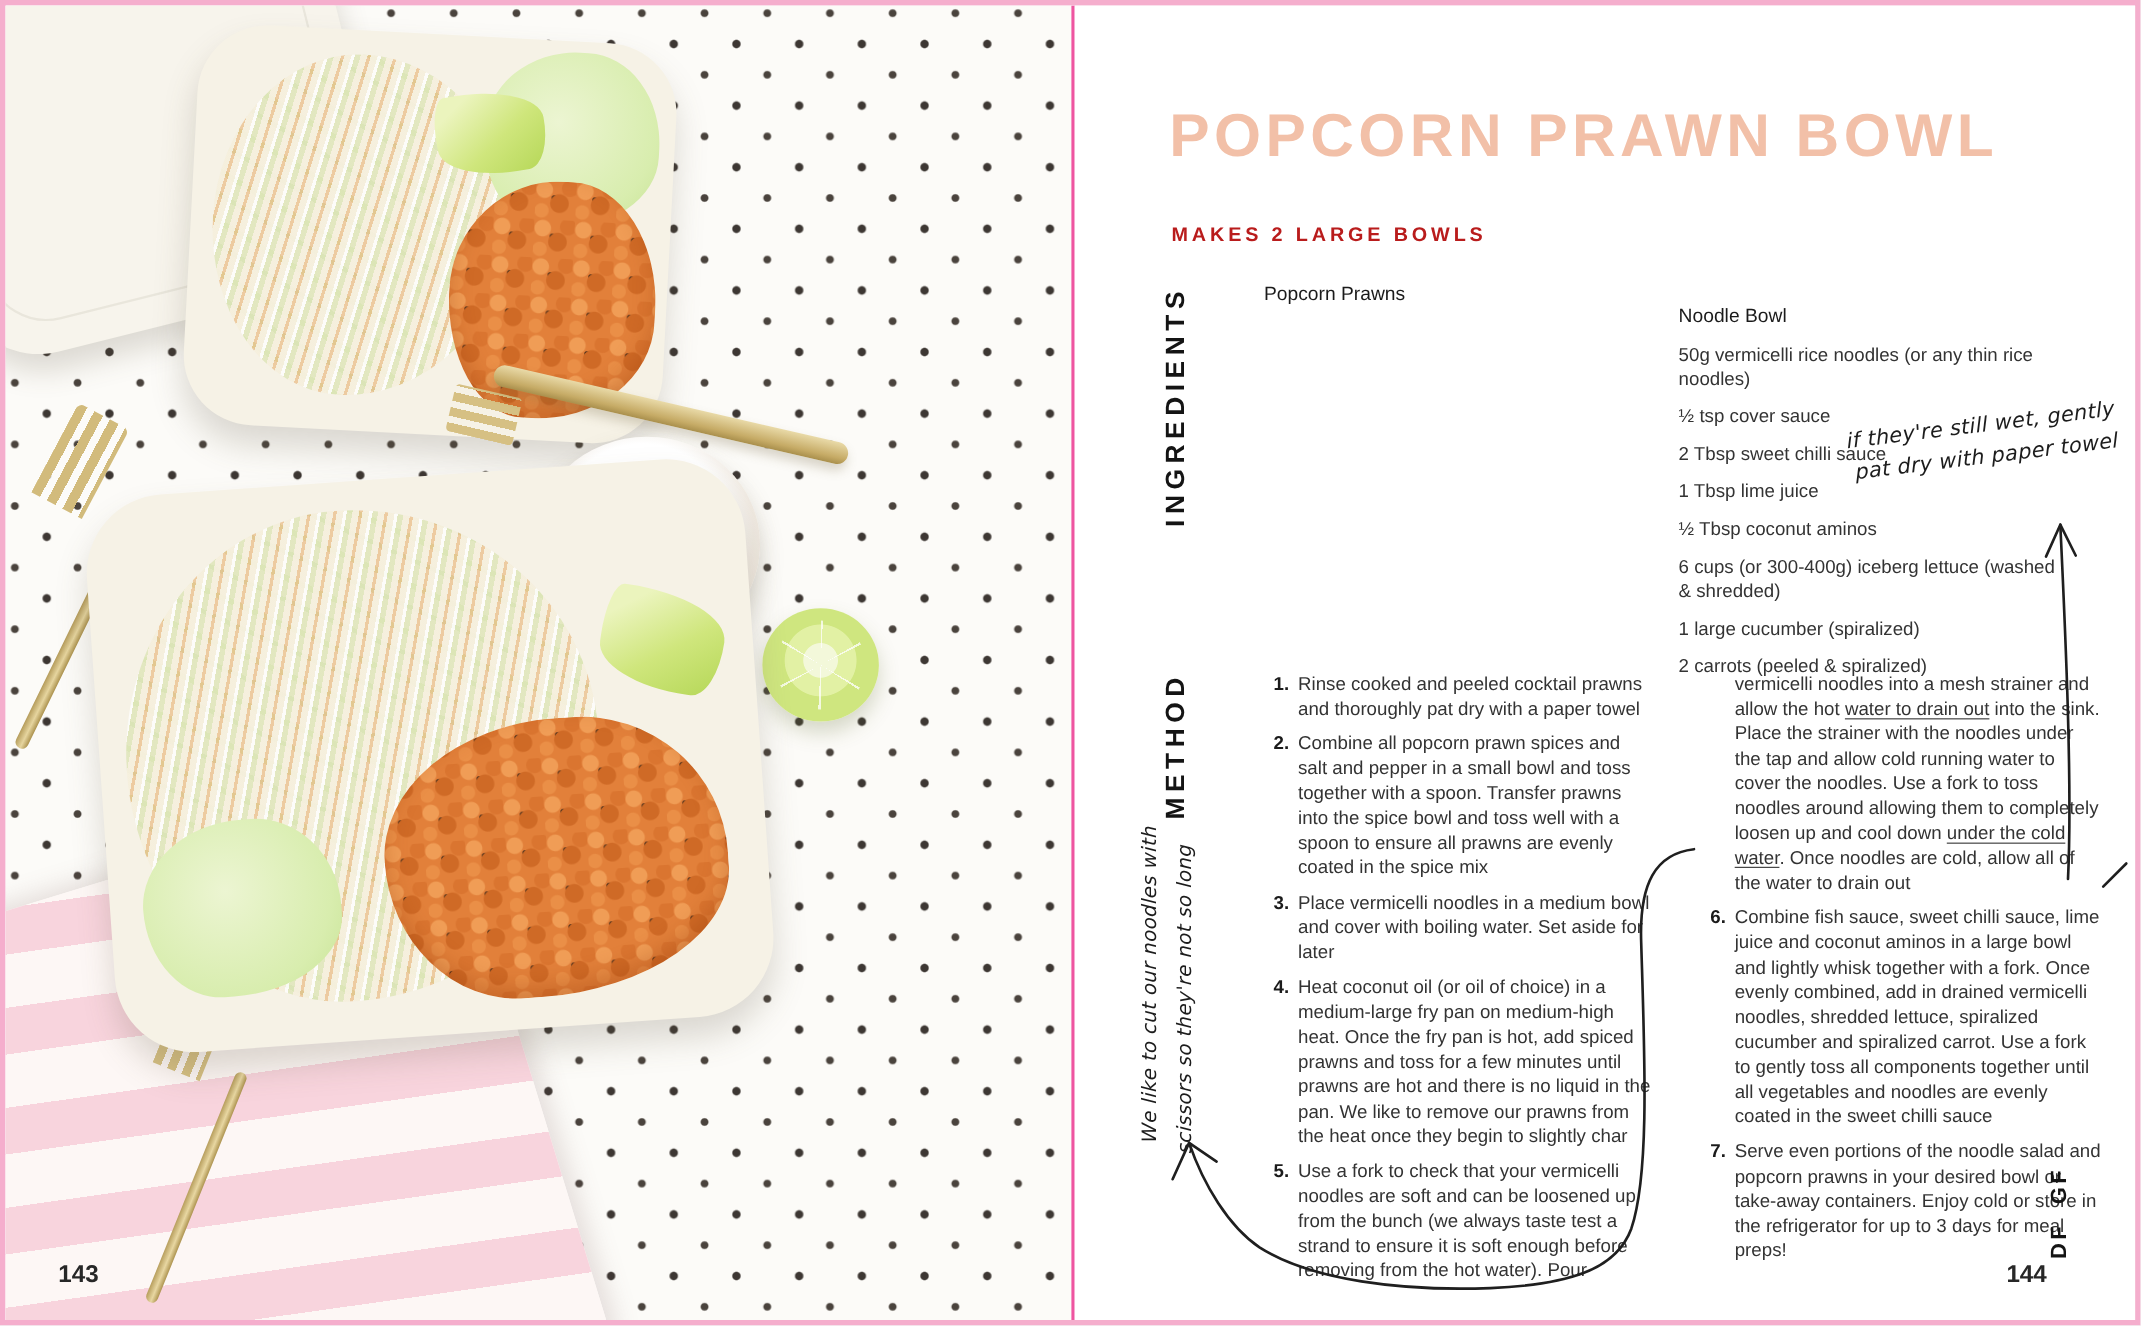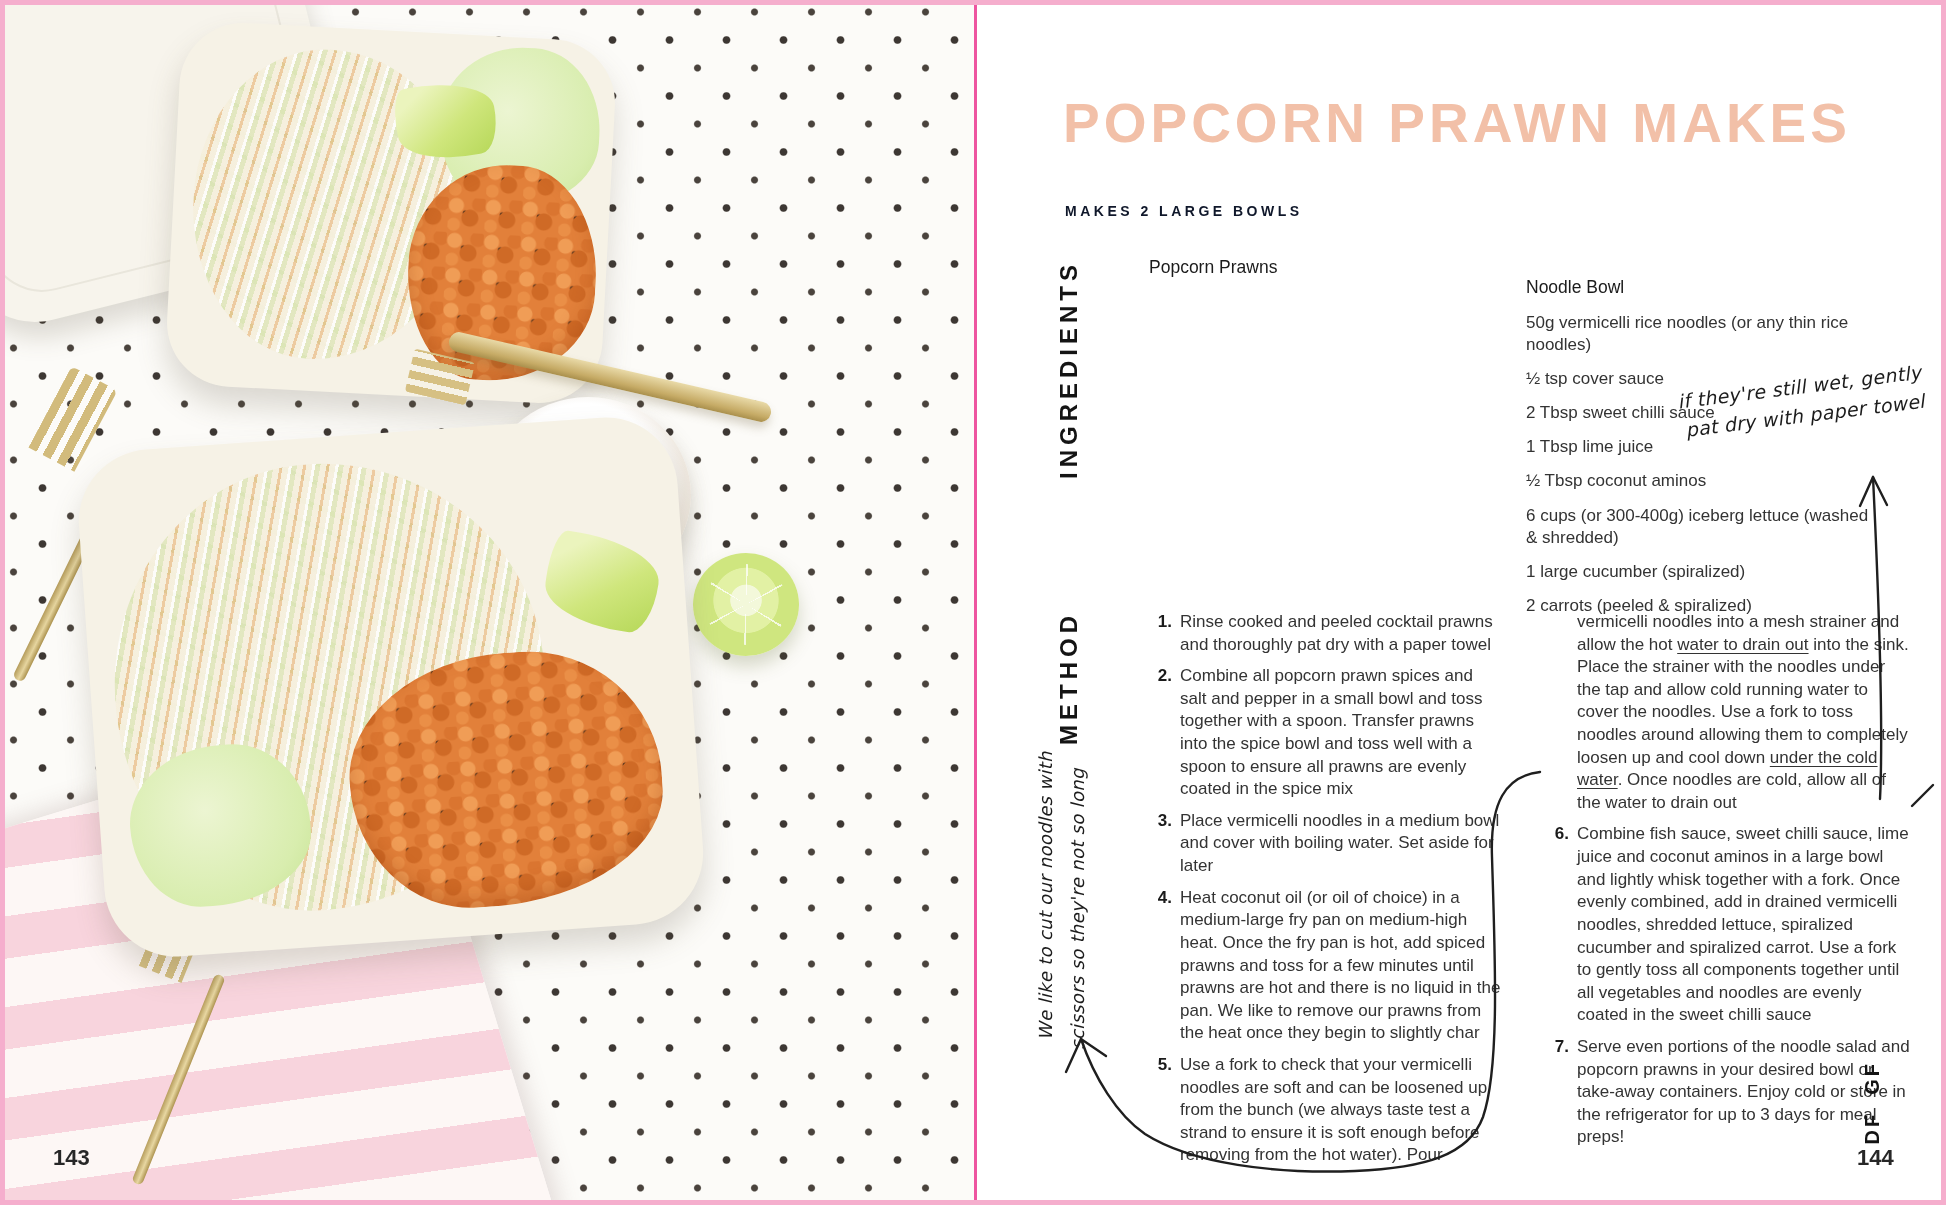--- a/index.html
+++ b/index.html
@@ -87,21 +87,21 @@
   .lime-half:after{content:"";position:absolute;inset:11%;border-radius:50%;
     background:repeating-conic-gradient(rgba(255,255,255,.75) 0 3deg,rgba(0,0,0,0) 3deg 60deg);}
   .pg{position:absolute;font-weight:bold;color:#272727;}
   .pg143{left:48px;top:1140px;font-size:22px;}
   
   .recipe-page{position:absolute;left:972px;top:0;width:974px;height:1195px;background:#ffffff;}
   .title{
     position:absolute;left:86px;top:86px;margin:0;width:780px;
     font-size:55px;font-weight:bold;letter-spacing:4px;color:#f2c0a8;white-space:nowrap;
   }
-  .subtitle{position:absolute;left:88px;top:198px;font-size:14px;font-weight:bold;letter-spacing:3.5px;color:#0f172a;}
+  .subtitle{position:absolute;left:88px;top:198px;font-size:18px;font-weight:bold;letter-spacing:3.5px;color:#b91c1c;}
   .vlabel{
     position:absolute;writing-mode:vertical-rl;transform:rotate(180deg);
     font-weight:bold;color:#141414;font-size:24px;letter-spacing:5px;
   }
   .ing-label{left:78px;top:255px;}
   .m-label{left:78px;top:606px;}
   .ing-col{position:absolute;top:252px;}
   .ing-col1{left:172px;width:335px;}
   .ing-col2{left:549px;width:352px;margin-top:20px;}
   .ing-h{font-weight:normal;font-size:17.5px;margin:0 0 14px;color:#1b1b1b;}
@@ -116,21 +116,21 @@
   .hand{font-family:"DejaVu Sans",sans-serif;font-style:italic;color:#1c1c1c;letter-spacing:.3px;}
   .note-top{position:absolute;left:702px;top:366px;width:270px;transform:rotate(-7deg) skewX(-3deg);font-size:19px;line-height:1.55;}
   .note-top .ind{margin-left:6px;}
   .note-side{position:absolute;writing-mode:vertical-rl;transform:rotate(180deg) skewY(3deg);font-size:18px;}
   .note-side.l1v{left:58px;top:745px;}
   .note-side.l2v{left:90px;top:762px;}
   .diet{
     position:absolute;left:884px;top:1056px;writing-mode:vertical-rl;transform:rotate(180deg);
     font-weight:bold;font-size:20px;letter-spacing:3px;color:#141414;white-space:pre;
   }
-  .pg144{left:880px;top:1140px;font-size:22px;}
+  .pg144{left:847px;top:1140px;font-size:22px;}
   .annot{position:absolute;left:0;top:0;width:974px;height:1195px;pointer-events:none;}
 </style>
 </head>
 <body>
 
 <div class="spread">
 
   <div class="photo-page">
     <div class="towel"></div>
     <div class="fork-towel-head"></div>
@@ -163,21 +163,21 @@
         <div class="prawns" style="left:252px;top:228px;width:312px;height:252px;"></div>
       </div>
     </div>
 
     <div class="pg pg143">143</div>
   </div>
 
   <div class="divider"></div>
 
   <div class="recipe-page">
-    <h1 class="title">POPCORN PRAWN MAKES</h1>
+    <h1 class="title">POPCORN PRAWN BOWL</h1>
     <div class="subtitle">MAKES 2 LARGE BOWLS</div>
 
     <div class="vlabel ing-label">INGREDIENTS</div>
 
     <div class="ing-col ing-col1">
       <p class="ing-h">Popcorn Prawns</p>
     </div>
 
     <div class="ing-col ing-col2">
       <p class="ing-h">Noodle Bowl</p>

